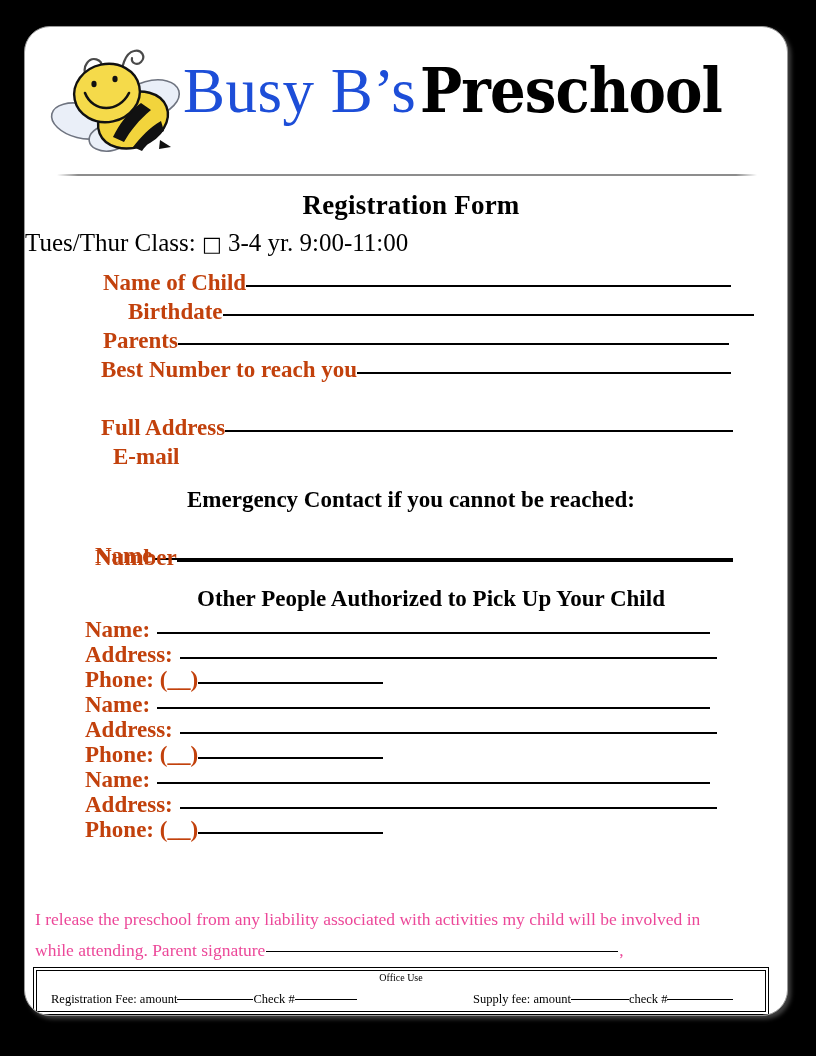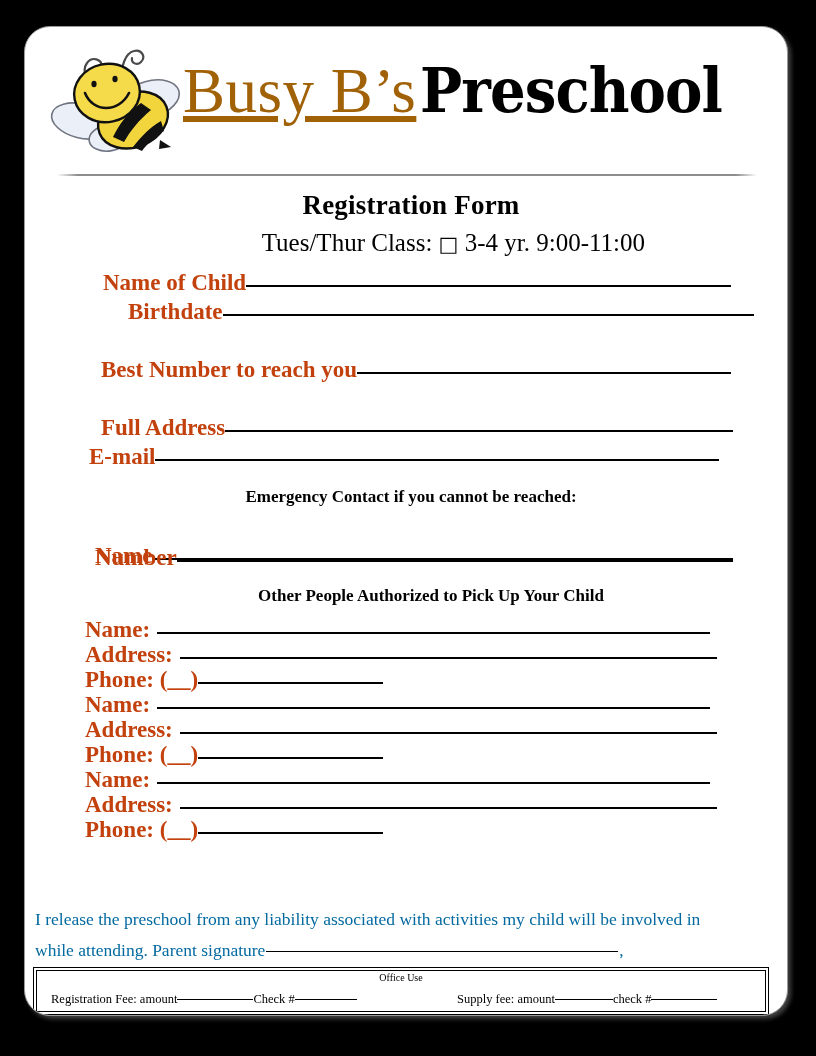--- a/index.html
+++ b/index.html
@@ -39,23 +39,22 @@
   #brand {
     position: absolute;
     left: 158px; top: 28px;
     width: 596px;
     white-space: nowrap;
   }
   .brand-busy {
     font-family: "Liberation Serif", "DejaVu Serif", serif;
     font-size: 63px;
     letter-spacing: 0.5px;
-    color: #a16207;
+    color: #1d4ed8;
     vertical-align: baseline;
-    text-decoration: underline;
   }
   .brand-pre {
     font-family: "DejaVu Serif", "Liberation Serif", serif;
     font-size: 61px;
     font-weight: bold;
     letter-spacing: -1px;
     color: #000;
     transform: scaleX(0.92);
     display: inline-block;
     transform-origin: left center;
@@ -72,21 +71,21 @@
     position: absolute;
     left: 0; top: 163px; width: 772px;
     text-align: center;
     font-size: 27px;
     font-weight: bold;
     letter-spacing: 0.2px;
   }
   .class-line {
     position: absolute;
     left: 0; top: 202px; width: 620px;
-    text-align: right;
+    text-align: left;
     font-size: 25px;
   }
   .cbox { font-family: "DejaVu Sans", sans-serif; font-size: 21px; }
 
   
   .field {
     position: absolute;
     display: flex;
     align-items: baseline;
     white-space: nowrap;
@@ -103,32 +102,32 @@
     height: 0;
     position: relative;
     top: -3px;
   }
   .field.fixed .ln { flex: 0 0 auto; }
 
   .section-head {
     position: absolute;
     width: 772px; left: 0;
     text-align: center;
-    font-size: 17px;
+    font-size: 23px;
     font-weight: bold;
   }
 
   
   #release {
     position: absolute;
     left: 10px; top: 877px;
     width: 716px;
     font-size: 17.5px;
     line-height: 31px;
-    color: #0369a1;
+    color: #ec4899;
   }
   #release .sigline {
     display: inline-block;
     width: 352px;
     border-bottom: 1.5px solid #000;
     height: 0;
     position: relative;
     top: -4px;
     margin: 0 1px;
   }
@@ -151,21 +150,21 @@
     text-align: center;
     font-size: 10px;
   }
   .office-row {
     position: absolute;
     top: 21px;
     font-size: 12.5px;
     white-space: nowrap;
   }
   #office-left  { left: 14px; }
-  #office-right { left: 420px; text-align: right; }
+  #office-right { left: 436px; text-align: right; }
   .uline-s { display:inline-block; border-bottom:1.2px solid #000; height:0; position:relative; top:-3px; }
 </style>
 </head>
 <body>
 
 <div id="page">
   <div id="card">
 
     <div id="header">
 
@@ -214,29 +213,33 @@
     </div>
 
     <div class="field" style="left:78px; top:243px; width:628px;">
       <span class="lbl">Name of Child</span>
       <span class="ln"></span>
     </div>
     <div class="field" style="left:78px; top:272px; width:626px;margin-left:25px;">
       <span class="lbl">Birthdate</span>
       <span class="ln"></span>
     </div>
+    <div class="field" style="left:78px; top:301px; width:626px;">
+      <span class="lbl">Parents</span>
+      <span class="ln"></span>
+    </div>
     <div class="field" style="left:76px; top:330px; width:630px;">
       <span class="lbl">Best Number to reach you</span>
       <span class="ln"></span>
     </div>
     <div class="field" style="left:76px; top:388px; width:632px;">
       <span class="lbl">Full Address</span>
       <span class="ln"></span>
     </div>
-    <div class="field" style="left:64px; top:417px; width:630px;">
+    <div class="field" style="left:88px; top:417px; width:630px;flex-direction:column;">
       <span class="lbl">E-mail</span>
       <span class="ln"></span>
     </div>
 
     <div class="section-head" style="top:460px;">Emergency Contact if you cannot be reached:</div>
 
     <div class="field" style="left:70px; top:476px; width:638px;margin-top:40px;">
       <span class="lbl">Name</span>
       <span class="ln"></span>
     </div>

